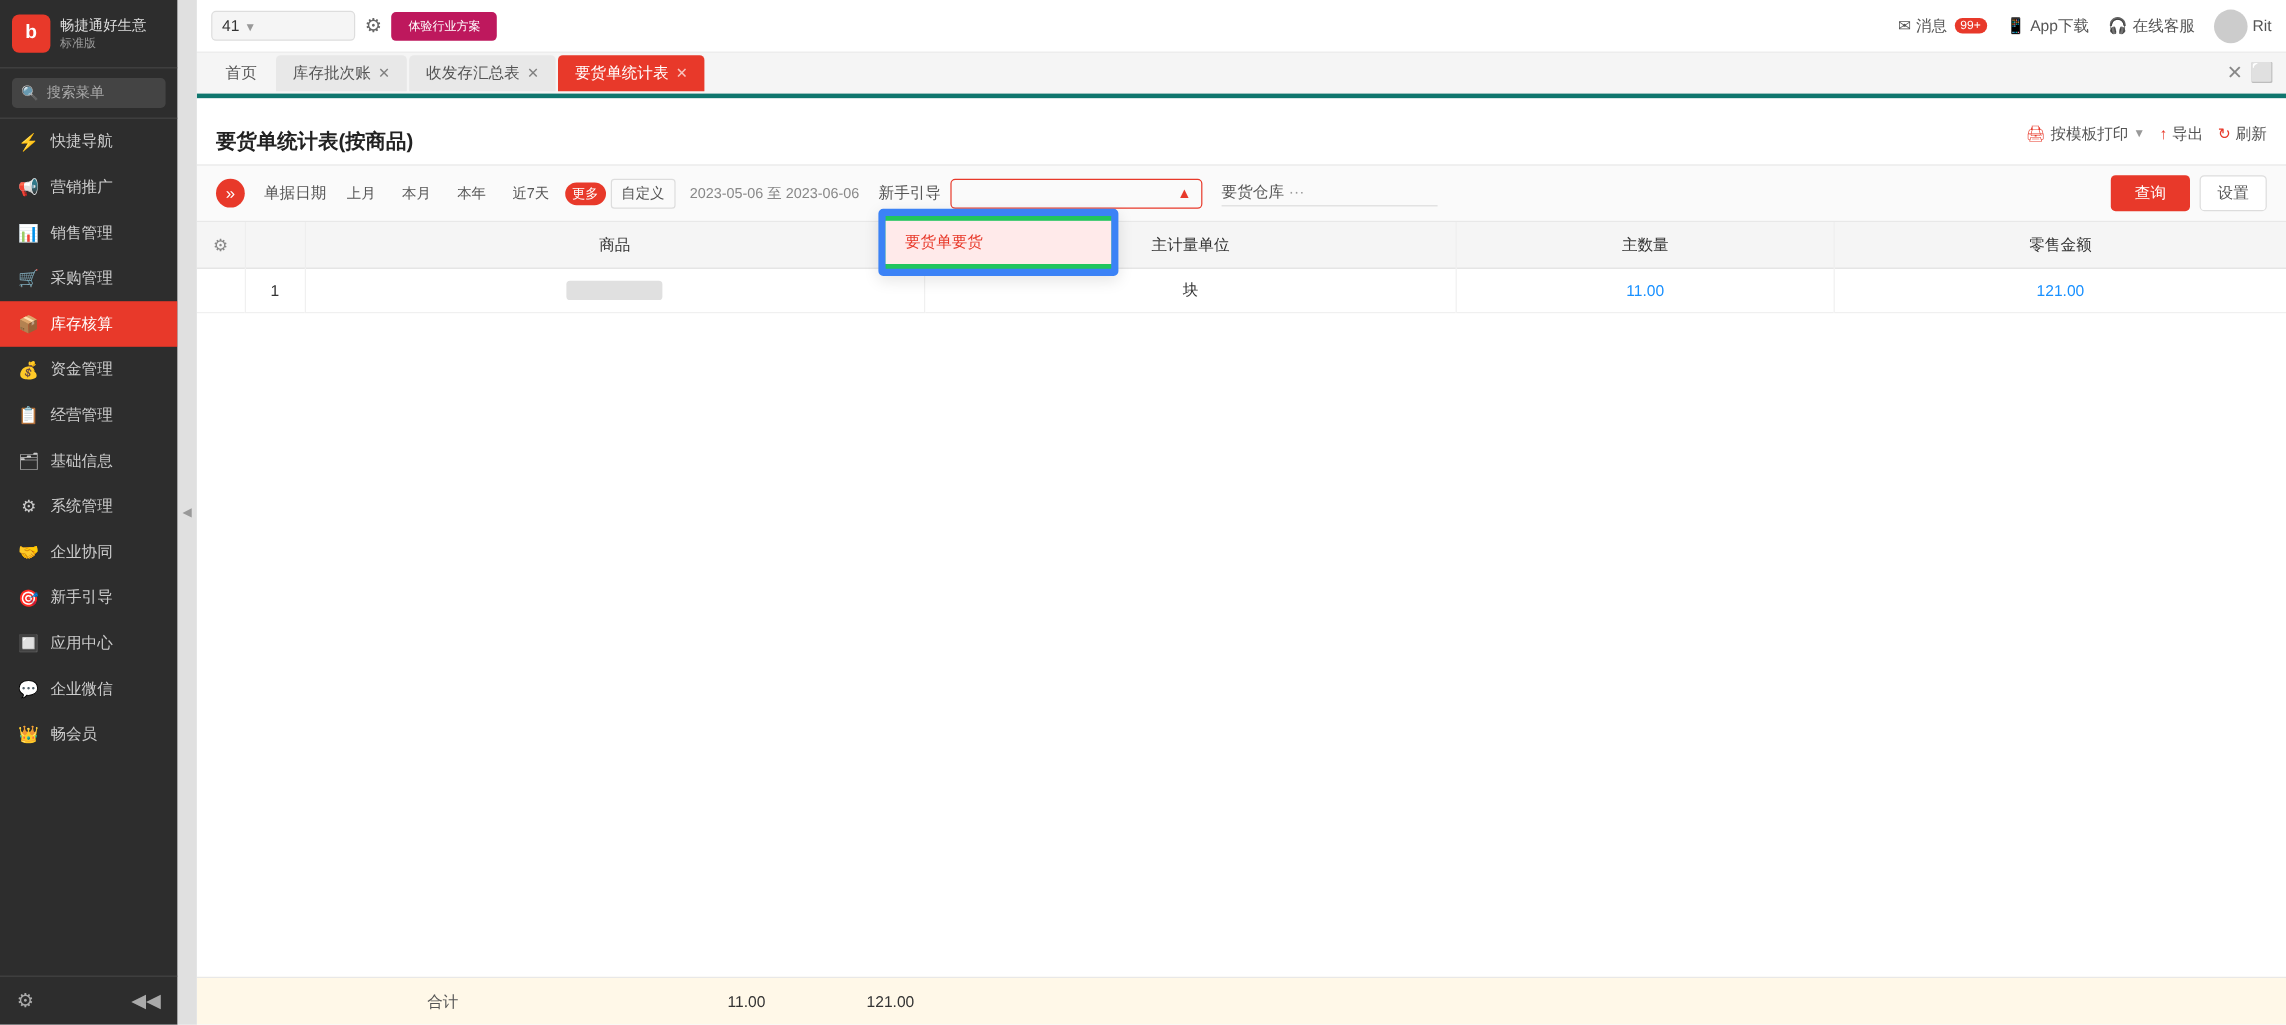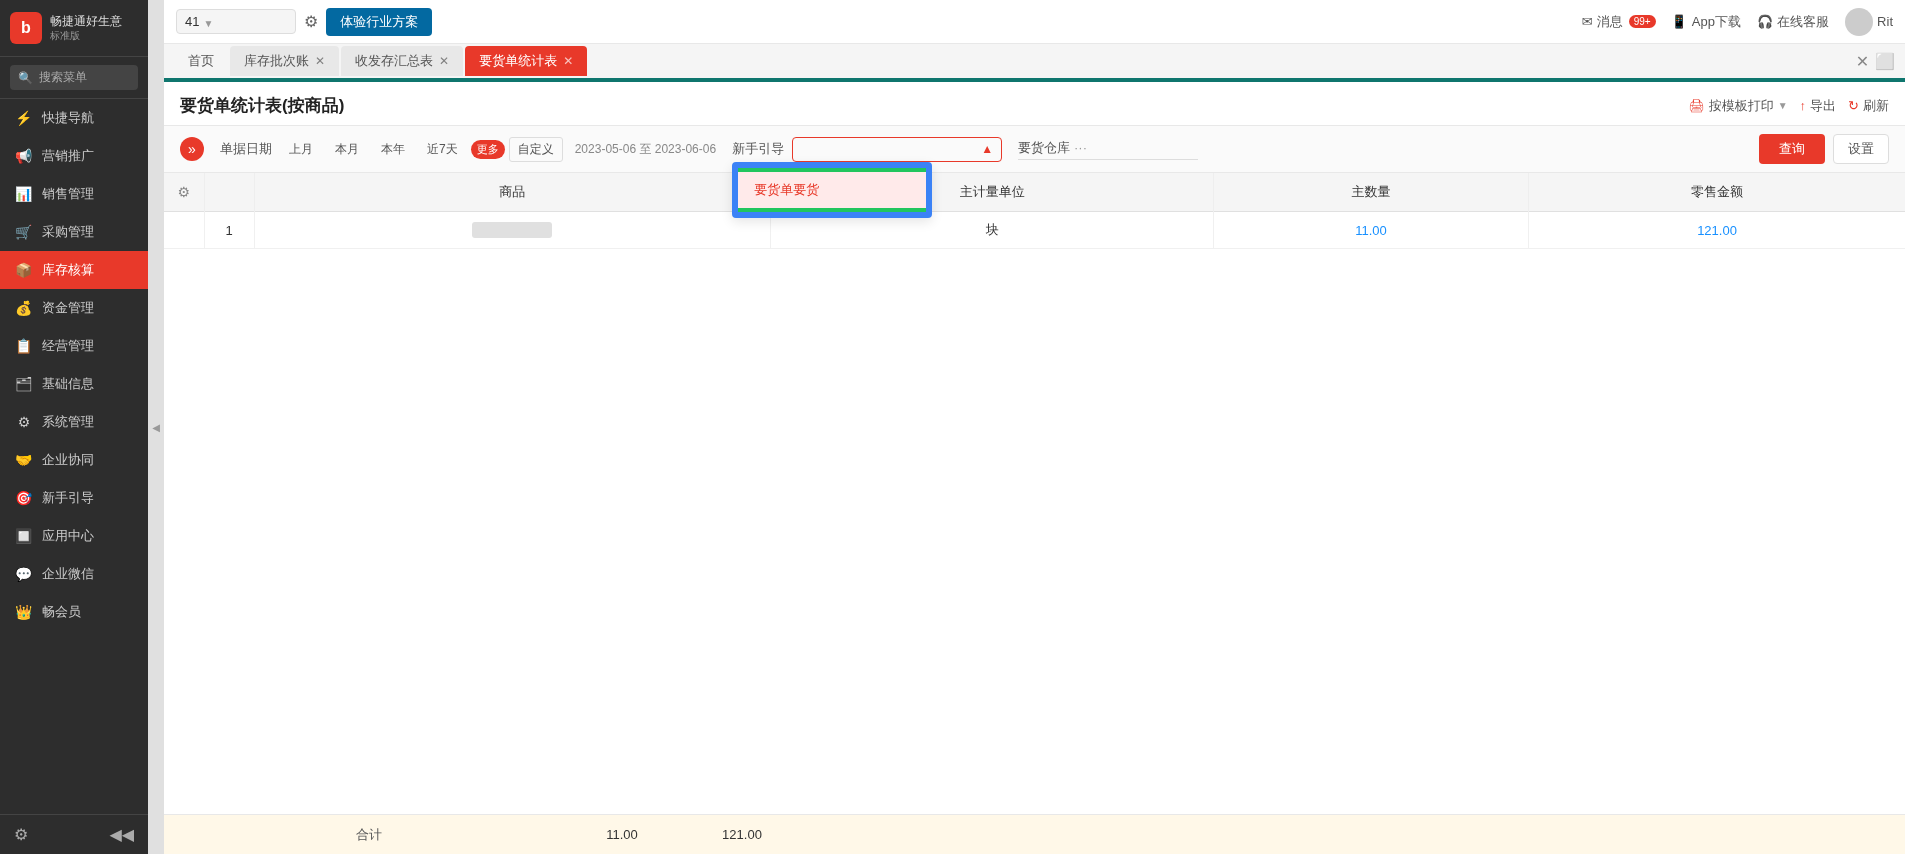--- a/index.html
+++ b/index.html
@@ -115,26 +115,26 @@
       border: 1px solid #ddd;
       border-radius: 4px;
       padding: 4px 8px;
       cursor: pointer;
       min-width: 120px;
     }
     .store-selector .store-num { color: #333; margin-right: 4px; font-size: 13px; }
     .store-selector .chevron { color: #999; font-size: 10px; }
     .gear-icon { color: #666; font-size: 16px; cursor: pointer; }
     .trial-btn {
-      background: #0369a1;
+      background: #be185d;
       color: #fff;
       border: none;
       border-radius: 4px;
       padding: 5px 14px;
-      font-size: 13px;
+      font-size: 10px;
       cursor: pointer;
     }
     .topbar-right {
       display: flex;
       align-items: center;
       gap: 16px;
     }
     .topbar-icon-group {
       display: flex;
       align-items: center;
@@ -217,20 +217,21 @@
       display: flex;
       align-items: center;
       justify-content: space-between;
       padding: 12px 16px 8px;
       flex-shrink: 0;
     }
     .page-title {
       font-size: 17px;
       font-weight: bold;
       color: #222;
+      margin-top: 12px;
     }
     .page-header-actions {
       display: flex;
       align-items: center;
       gap: 12px;
     }
     .action-link {
       display: flex;
       align-items: center;
       gap: 4px;

